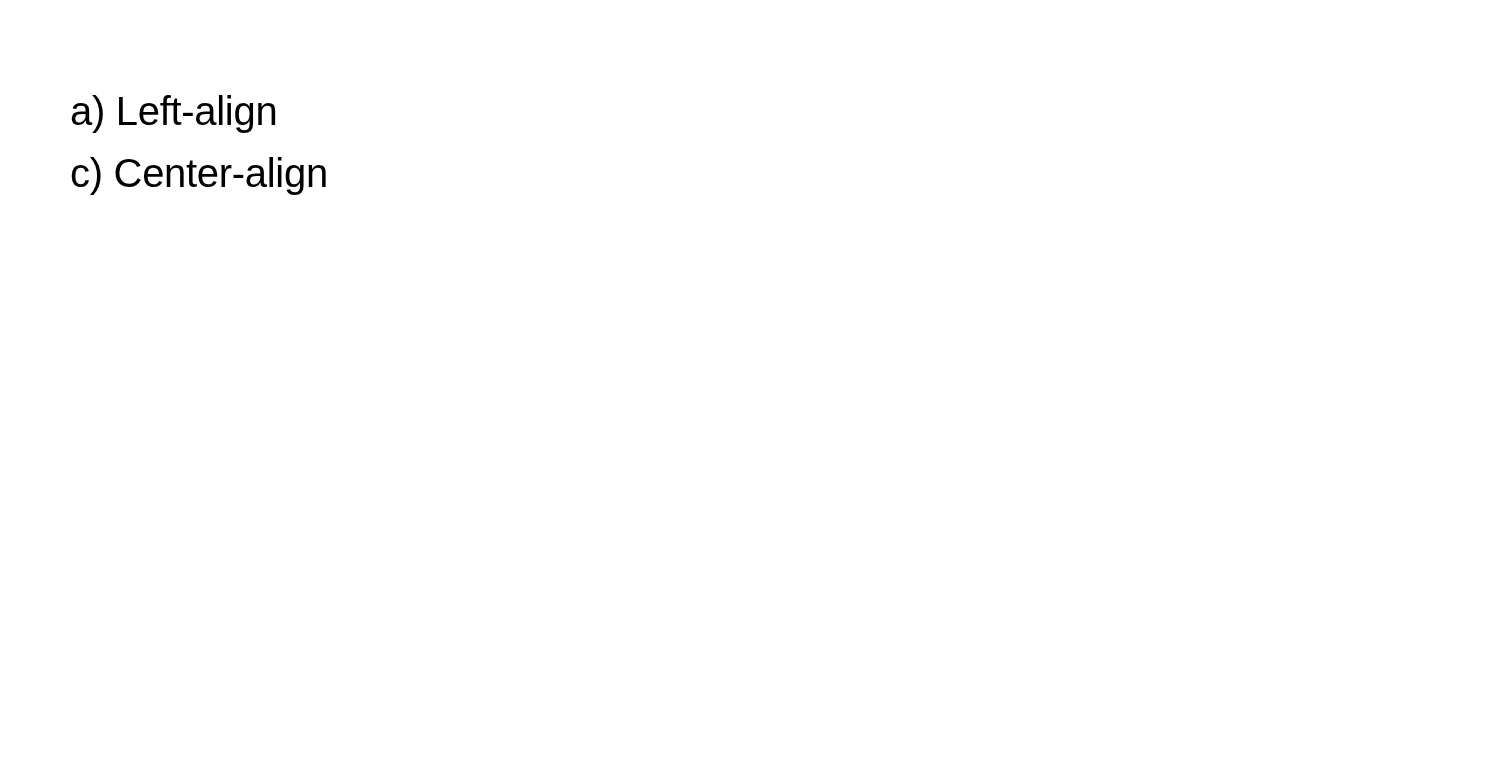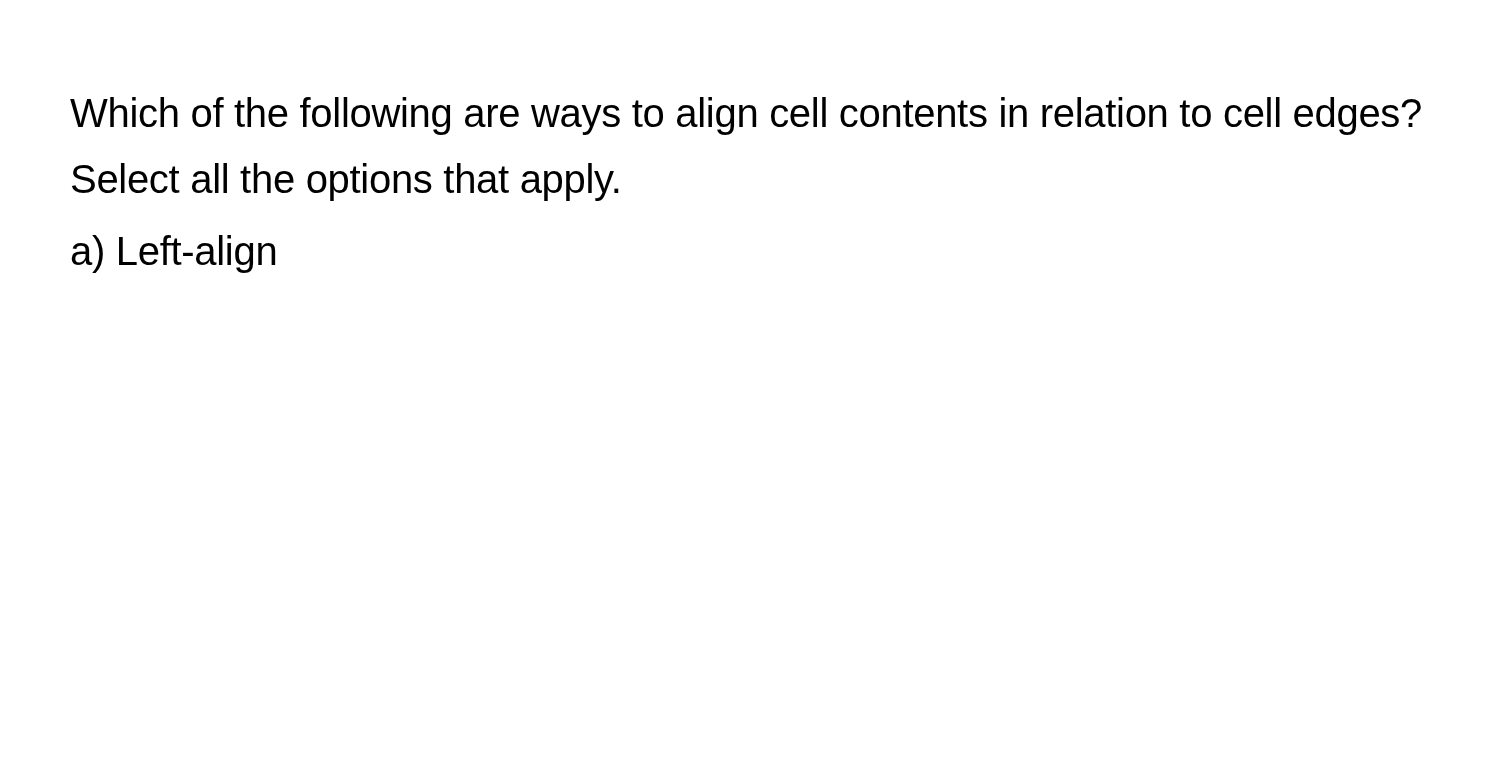--- a/index.html
+++ b/index.html
@@ -26,18 +26,21 @@
       font-size: 40px;
       line-height: 1.55;
       font-weight: 400;
       letter-spacing: -0.3px;
     }
   </style>
 </head>
 <body>
 
 <div>
-  <p class="question-text">Which of the following are ways to align cell contents in relation to cell edges? Select all the options that apply.</p>
   <p class="option">
     <span>a)</span>
     <span>Left-align</span>
   </p>
+  <p class="option">
+    <span>c)</span>
+    <span>Center-align</span>
+  </p>
 </div>
 
 </body></html>

